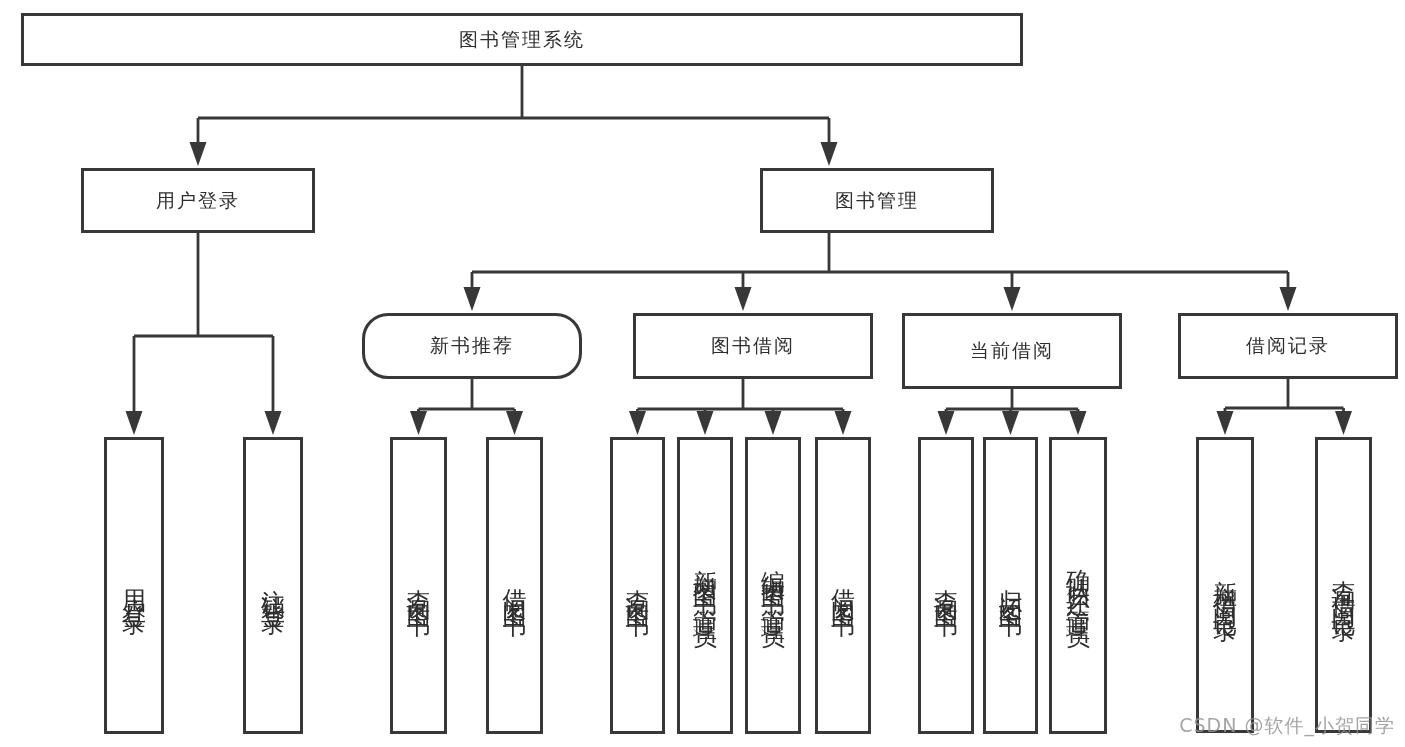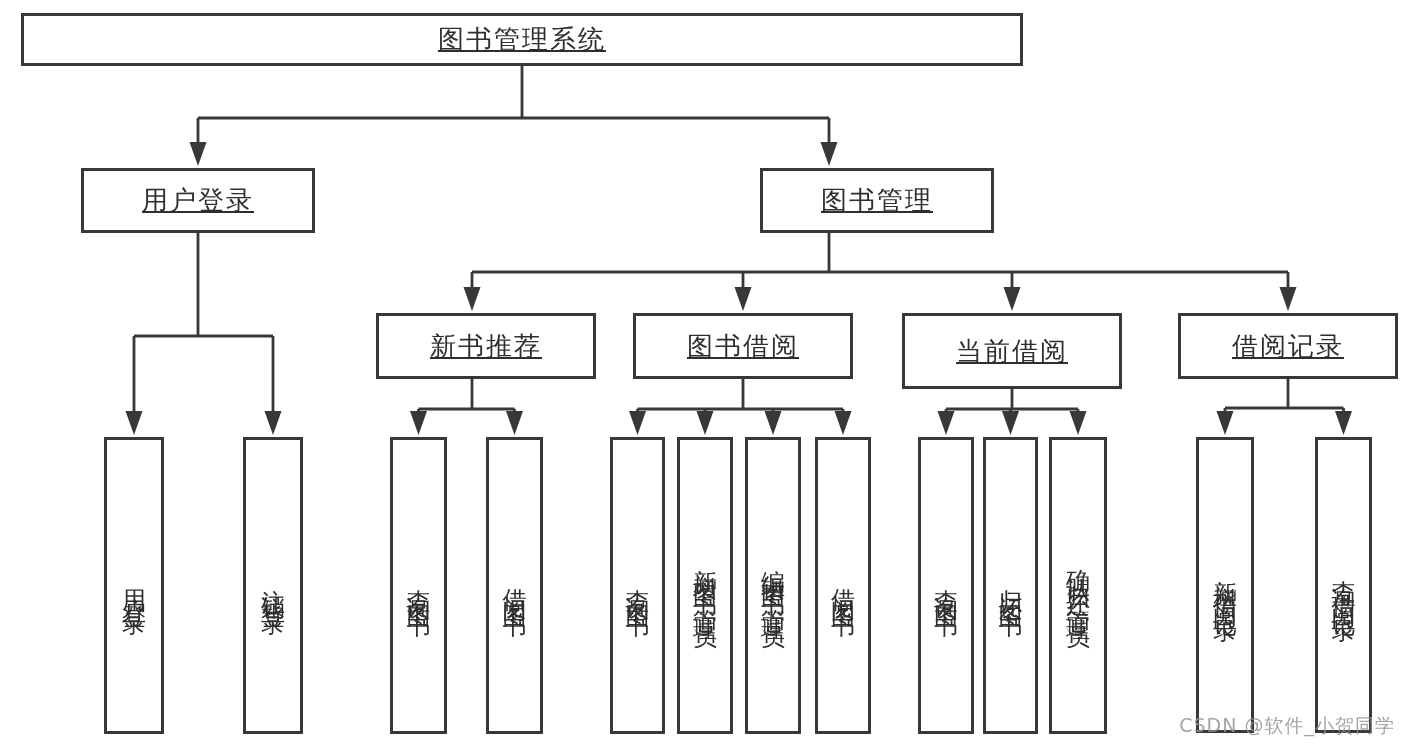--- a/index.html
+++ b/index.html
@@ -16,24 +16,23 @@
   }
   .node {
     position:absolute;
     box-sizing:border-box;
     border:3px solid #383838;
     background:#ffffff;
     display:flex; align-items:center; justify-content:center;
     color:#2e2e2e;
   }
   .h-node span {
-    font-size:26px;
+    font-size:19px;
     letter-spacing:2px;
     white-space:nowrap;
-    text-decoration:underline;
   }
   .v-node span {
     writing-mode:vertical-rl;
     text-orientation:mixed;
     font-size:24px;
     letter-spacing:8px;
     line-height:1;
     white-space:nowrap;
   }
   .watermark {
@@ -144,24 +143,24 @@
     <span>图书管理系统</span>
   </div>
 
   <div class="node h-node" style="left:81px; top:168px; width:234px; height:65px;">
     <span>用户登录</span>
   </div>
   <div class="node h-node" style="left:712px; top:168px; width:234px; height:65px;margin-left:48px;">
     <span>图书管理</span>
   </div>
 
-  <div class="node h-node" style="left:376px; top:313px; width:220px; height:66px;">
+  <div class="node h-node" style="left:362px; top:313px; width:220px; height:66px;border-radius:26px;">
     <span>新书推荐</span>
   </div>
-  <div class="node h-node" style="left:633px; top:313px; width:220px; height:66px;">
+  <div class="node h-node" style="left:633px; top:313px; width:240px; height:66px;">
     <span>图书借阅</span>
   </div>
   <div class="node h-node" style="left:902px; top:313px; width:220px; height:76px;">
     <span>当前借阅</span>
   </div>
   <div class="node h-node" style="left:1178px; top:313px; width:220px; height:66px;">
     <span>借阅记录</span>
   </div>
 
   <div class="node v-node" style="left:104px; top:437px; width:60px; height:297px;">

